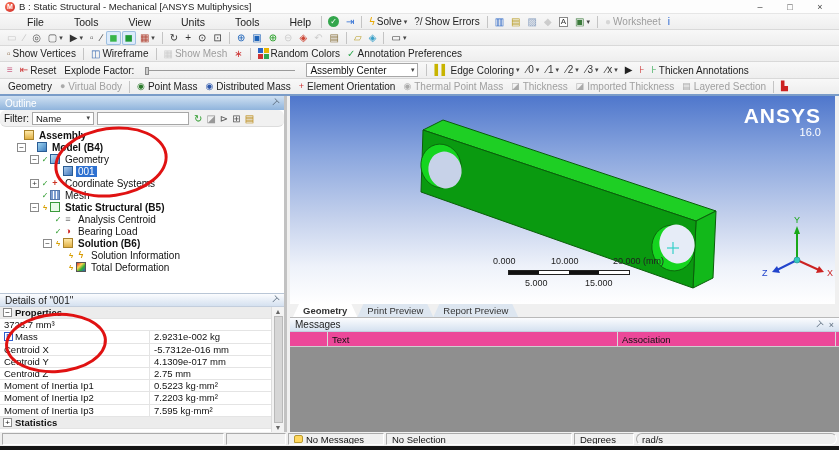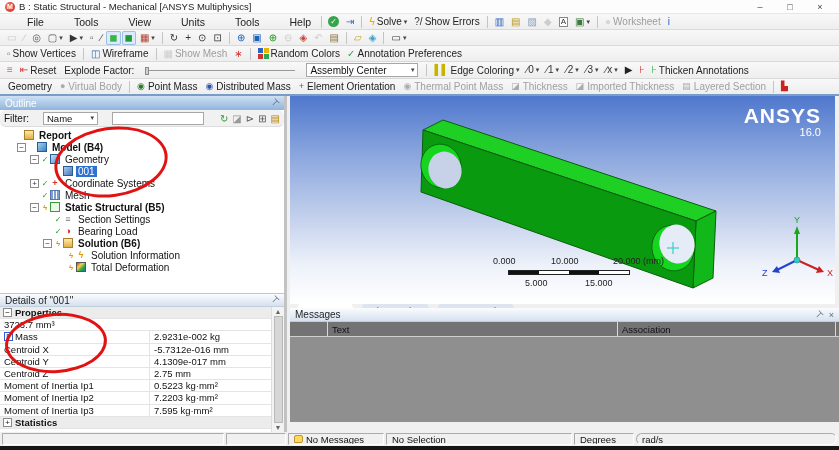--- a/index.html
+++ b/index.html
@@ -41,21 +41,21 @@
   .quad i { display:block; }
   .ctx-item { display:flex; align-items:center; gap:3px; padding:0 4px; font-size:10px; color:#222; flex:0 0 auto; }
   .ctx-item.disabled { color:#a0a0a0; }
   .ctx-item .ticon { font-size:9px; }
 
   
   .pane-header { height:14px; display:flex; align-items:center; padding:0 5px; font-size:10px; }
   .pane-header .pin { margin-left:auto; color:#5a6b7d; transform:rotate(45deg); font-size:9px; }
   #outline-panel { position:absolute; left:0; top:96px; width:287px; height:197px; background:#fff; border-right:3px solid #c2c2c2; display:flex; flex-direction:column; }
   #outline-header { background:linear-gradient(#cfe0f2,#90b4dc); color:#fff; }
-  #filter-row { height:17px; background:#f1f1f1; border-bottom:1px solid #dcdcdc; display:flex; align-items:center; gap:14px; padding:0 4px;border-radius:6px; }
+  #filter-row { height:17px; background:#f1f1f1; border-bottom:1px solid #dcdcdc; display:flex; align-items:center; gap:3px; padding:0 4px;border-radius:6px; }
   #filter-row .flabel { font-size:10px; }
   #filter-select { width:62px; height:13px; border:1px solid #a7a7a7; background:#fff; display:flex; align-items:center; padding:0 3px; }
   #filter-select .val { flex:1; font-size:9.5px; }
   #filter-input { width:92px; height:13px; border:1px solid #a7a7a7; background:#fff; font-size:9.5px; padding:0 2px; font-family:"Liberation Sans",sans-serif; }
   .filter-icon { font-size:10px; }
 
   #tree { flex:1; overflow:hidden; padding-top:2px; background:#fff; }
   .trow { height:12px; display:flex; align-items:center; font-size:10px; }
   .texp { width:9px; height:9px; flex:0 0 9px; border:1px solid #8a8a8a; background:#fff; font-size:8px; line-height:7px; text-align:center; margin-right:2px; color:#333; }
   .tspace { width:11px; flex:0 0 11px; }
@@ -88,24 +88,24 @@
   #ruler .rlab { position:absolute; white-space:nowrap; }
   #rbar { position:absolute; left:33px; top:14px; width:122px; height:5px; border:1px solid #222; display:flex; }
   #rbar i { flex:1; }
   #triad { position:absolute; left:467px; top:118px; }
   #part-svg { position:absolute; left:0; top:0; }
 
   
   #tabsbar { position:absolute; left:290px; top:304px; width:549px; height:14px; background:#f0f0f0; border-bottom:1px solid #b9b9b9; display:flex; align-items:stretch; padding-left:3px; gap:0; }
   .tab { font-size:9.5px; padding:1px 10px 0 10px; background:#dde6f0; color:#333; clip-path:polygon(6px 0, calc(100% - 6px) 0, 100% 100%, 0 100%); }
   .tab.active { background:#fff; font-weight:bold; }
-  #messages { position:absolute; left:290px; top:308px; width:549px; height:114px; display:flex; flex-direction:column; background:#fff; }
+  #messages { position:absolute; left:290px; top:318px; width:549px; height:114px; display:flex; flex-direction:column; background:#fff; }
   #messages-header { background:linear-gradient(#fbfcfe,#d5e1f0); color:#222; border-bottom:1px solid #c3cedd; }
   #messages-header .close { margin-left:6px; color:#5a6b7d; font-size:9px; }
-  #msg-cols { height:15px; display:flex; background:#737373; border-bottom:1px solid #cfcfcf; font-size:9.5px; align-items:center; }
+  #msg-cols { height:15px; display:flex; background:#ec4899; border-bottom:1px solid #cfcfcf; font-size:9.5px; align-items:center; }
   .mcol { height:100%; display:flex; align-items:center; padding-left:4px; border-right:1px solid #d8d8d8; }
   #msg-body { flex:1; background:#8f8f8f; }
 
   
   #statusbar { position:absolute; left:0; top:432px; width:839px; height:14px; background:#f0f0f0; display:flex; gap:2px; padding:1px 2px; font-size:9.5px; }
   .scell { border:1px solid; border-color:#ababab #ffffff #ffffff #ababab; display:flex; align-items:center; gap:3px; padding:0 5px; background:#f0f0f0; white-space:nowrap; overflow:hidden; }
   .balloon { width:9px; height:8px; background:#ffd75e; border:1px solid #b89a30; border-radius:2px 2px 2px 0; flex:0 0 9px; }
   #bottomstrip { position:absolute; left:0; top:446px; width:839px; height:4px; background:#161616; }
 
   
@@ -424,21 +424,21 @@
           <span class="filter-icon" style="color: rgb(85, 85, 85);">⊳</span>
           <span class="filter-icon" style="color: rgb(85, 85, 85);">⊞</span>
           <span class="filter-icon" style="color: rgb(184, 134, 11);">▤</span>
         </span>
     </div>
     <div id="tree">
         <div class="trow" style="padding-left: 4px;">
           <span class="tspace"></span>
           <span class="tstate"></span>
           <span class="ticonbox" style="background: linear-gradient(rgb(255, 233, 168), rgb(224, 176, 68)); border: 1px solid rgb(168, 130, 42);"></span>
-          <span class="tlabel bold">Report</span>
+          <span class="tlabel bold">Assembly</span>
         </div>
         <div class="trow" style="padding-left: 17px;">
           <span class="texp">−</span>
           <span class="tstate"></span>
           <span class="ticonbox" style="background: linear-gradient(135deg, rgb(159, 212, 240), rgb(63, 127, 192)); border: 1px solid rgb(42, 92, 148);"></span>
           <span class="tlabel bold">Model (B4)</span>
         </div>
         <div class="trow" style="padding-left: 30px;">
           <span class="texp">−</span>
           <span class="tstate check">✓</span>
@@ -466,21 +466,21 @@
         <div class="trow" style="padding-left: 30px;">
           <span class="texp">−</span>
           <span class="tstate bolt">ϟ</span>
           <span class="ticonbox" style="background: rgb(234, 251, 231); border: 1px solid rgb(58, 154, 58);"></span>
           <span class="tlabel bold">Static Structural (B5)</span>
         </div>
         <div class="trow" style="padding-left: 43px;">
           <span class="tspace"></span>
           <span class="tstate check">✓</span>
           <span class="ticonbox" style="color: rgb(119, 119, 119);">≡</span>
-          <span class="tlabel">Section Settings</span>
+          <span class="tlabel">Analysis Centroid</span>
         </div>
         <div class="trow" style="padding-left: 43px;">
           <span class="tspace"></span>
           <span class="tstate check">✓</span>
           <span class="ticonbox" style="color: rgb(204, 34, 34);">◑</span>
           <span class="tlabel">Bearing Load</span>
         </div>
         <div class="trow" style="padding-left: 43px;">
           <span class="texp">−</span>
           <span class="tstate bolt">ϟ</span>

